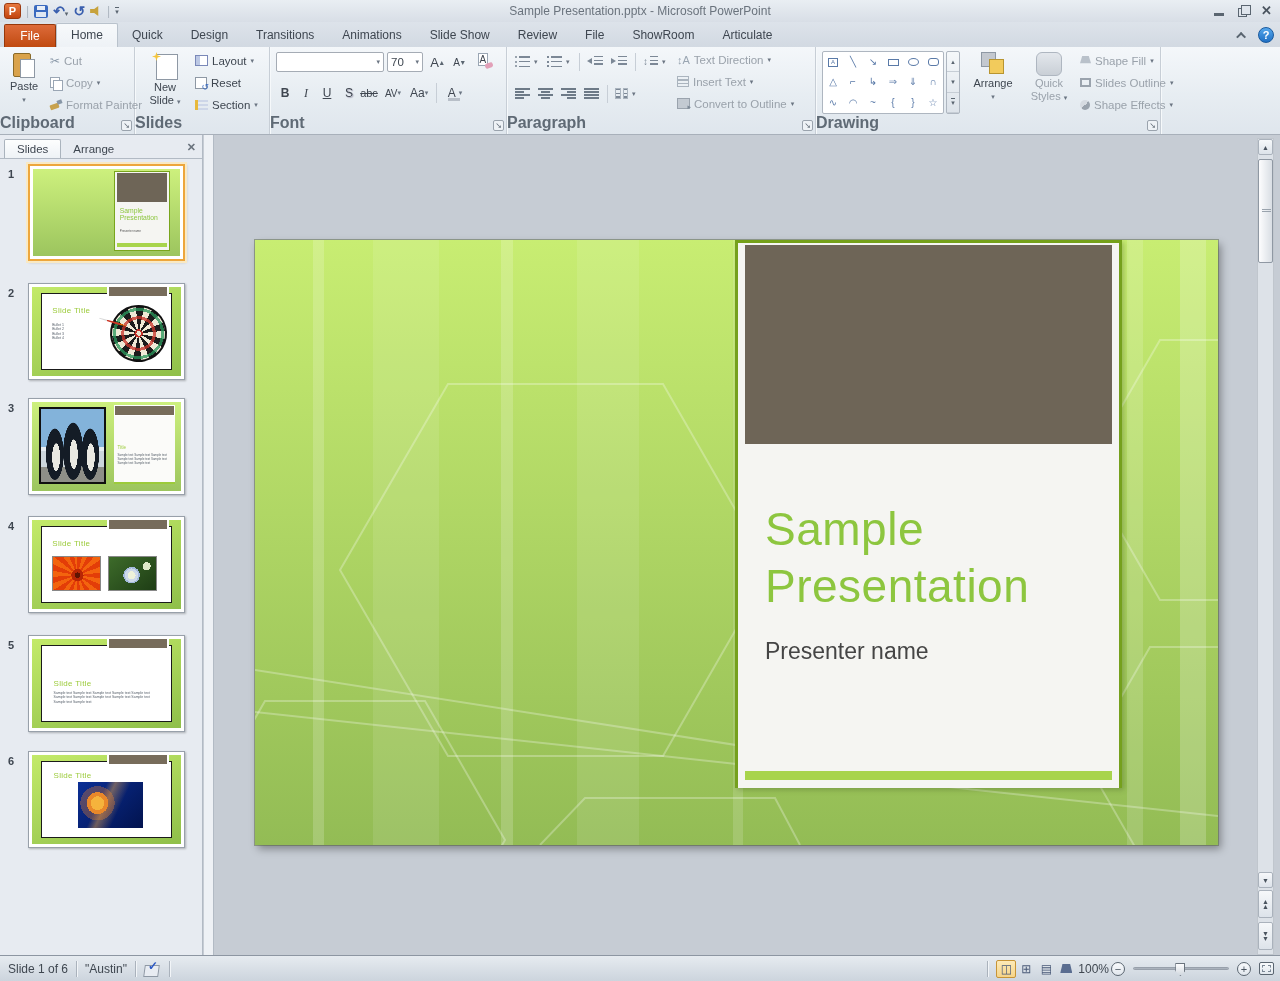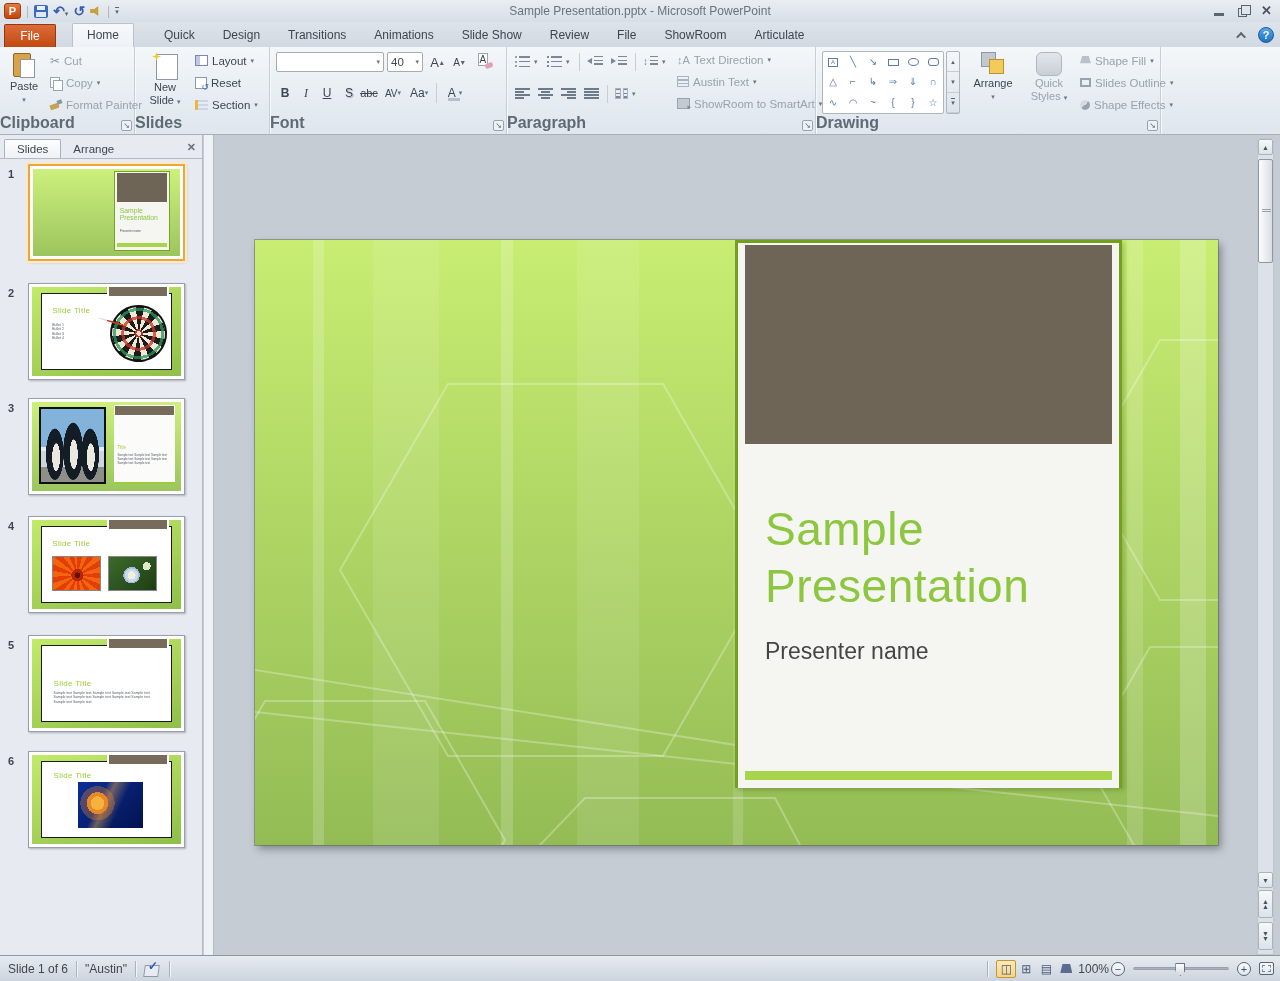--- a/index.html
+++ b/index.html
@@ -23,21 +23,21 @@
   .winbtns{position:absolute;right:8px;top:4px;display:flex;gap:14px;align-items:center;}
   .icon-min{width:10px;height:3px;background:#5a6570;margin-top:7px;}
   .icon-restore{width:9px;height:9px;border:1.5px solid #5a6570;position:relative;margin-top:3px;}
   .icon-restore::before{content:"";position:absolute;left:2px;top:-4px;width:8px;height:8px;border:1.5px solid #5a6570;background:#dfe5ec;}
   .icon-close{color:#4a545f;font-weight:bold;font-size:13px;line-height:13px;}
 
   
   #tabrow{position:absolute;left:0;top:22px;width:1280px;height:25px;background:linear-gradient(#dde3ea,#d2d9e2);display:flex;align-items:flex-end;}
   .file-tab{width:52px;height:23px;margin-left:4px;background:linear-gradient(#dd6b3a,#c04a10);border:1px solid #96380b;border-bottom:none;border-radius:2px 2px 0 0;color:#fff;font-weight:normal;font-size:12px;display:flex;align-items:center;justify-content:center;}
   .rtab{padding:4px 14px 5px 14px;font-size:12px;color:#3e4650;}
-  .rtab.active{background:linear-gradient(#f7f9fb,#eef2f6);border:1px solid #b9c2cc;border-bottom:none;border-radius:2px 2px 0 0;margin:0 16px;}
+  .rtab.active{background:linear-gradient(#f7f9fb,#eef2f6);border:1px solid #b9c2cc;border-bottom:none;border-radius:2px 2px 0 0;margin:0 0;}
   .tab-right{position:absolute;right:6px;bottom:4px;display:flex;gap:12px;align-items:center;}
   .icon-chevron-up{width:7px;height:7px;border-top:2px solid #5a6570;border-left:2px solid #5a6570;transform:rotate(45deg) translateY(2px);}
   .icon-help{width:16px;height:16px;border-radius:50%;background:linear-gradient(#55a7ec,#1f6fc4);color:#fff;font-weight:bold;font-size:11px;display:flex;align-items:center;justify-content:center;border:1px solid #1a5a9e;}
 
   
   #ribbon{position:absolute;left:0;top:47px;width:1280px;height:88px;background:linear-gradient(#f4f7fa,#e7edf2 55%,#dfe6ed);border-bottom:1px solid #a8b0ba;display:flex;}
   .rgroup{position:relative;height:100%;border-right:1px solid #c7ced6;box-shadow:1px 0 0 #f6f9fb;}
   .glabel{position:absolute;bottom:2px;left:0;right:0;text-align:left;font-size:16px;color:#5f6a75;font-weight:bold;}
   .launcher{position:absolute;right:2px;bottom:3px;width:11px;height:11px;border:1px solid #9aa3ad;border-radius:2px;color:#5f6a75;font-size:8px;line-height:9px;text-align:center;background:#eef2f6;}
   .bigbtn{position:absolute;display:flex;flex-direction:column;align-items:center;justify-content:flex-start;font-size:11px;color:#3e4650;text-align:center;line-height:13px;padding-top:3px;}
@@ -314,21 +314,21 @@
     </div>
     <div class="glabel">Slides</div>
   </div>
 
   <div class="rgroup" style="width:237px">
     <div class="combo" style="left:6px;top:5px;width:108px">
         <span></span>
         <span class="car">▾</span>
       </div>
     <div class="combo" style="left:117px;top:5px;width:36px">
-        <span>40</span>
+        <span>70</span>
         <span class="car">▾</span>
       </div>
     <div class="fbtn" style="left:158px;top:5px">
         <span style="font-size:13px">A</span>
         <span class="a-upd">▴</span>
       </div>
     <div class="fbtn" style="left:180px;top:5px">
         <span style="font-size:10px">A</span>
         <span class="a-upd">▾</span>
       </div>
@@ -454,26 +454,26 @@
         </span>
         <span class="car">▾</span>
       </div>
     <div class="rsm dis" style="left:170px;top:2px">
       <span class="icon-textdir">↕A</span>
       <span>Text Direction</span>
         <span class="car">▾</span>
     </div>
     <div class="rsm dis" style="left:170px;top:24px">
       <span class="icon-aligntext"></span>
-      <span>Austin Text</span>
+      <span>Insert Text</span>
         <span class="car">▾</span>
     </div>
     <div class="rsm dis" style="left:170px;top:46px">
       <span class="icon-smartart"></span>
-      <span>ShowRoom to SmartArt</span>
+      <span>Convert to Outline</span>
         <span class="car">▾</span>
     </div>
     <div class="glabel">Paragraph</div>
     <div class="launcher">↘</div>
   </div>
 
   <div class="rgroup" style="width:345px">
     <div class="gallery">
       <span class="shp-box">A</span>
       <span>╲</span>

